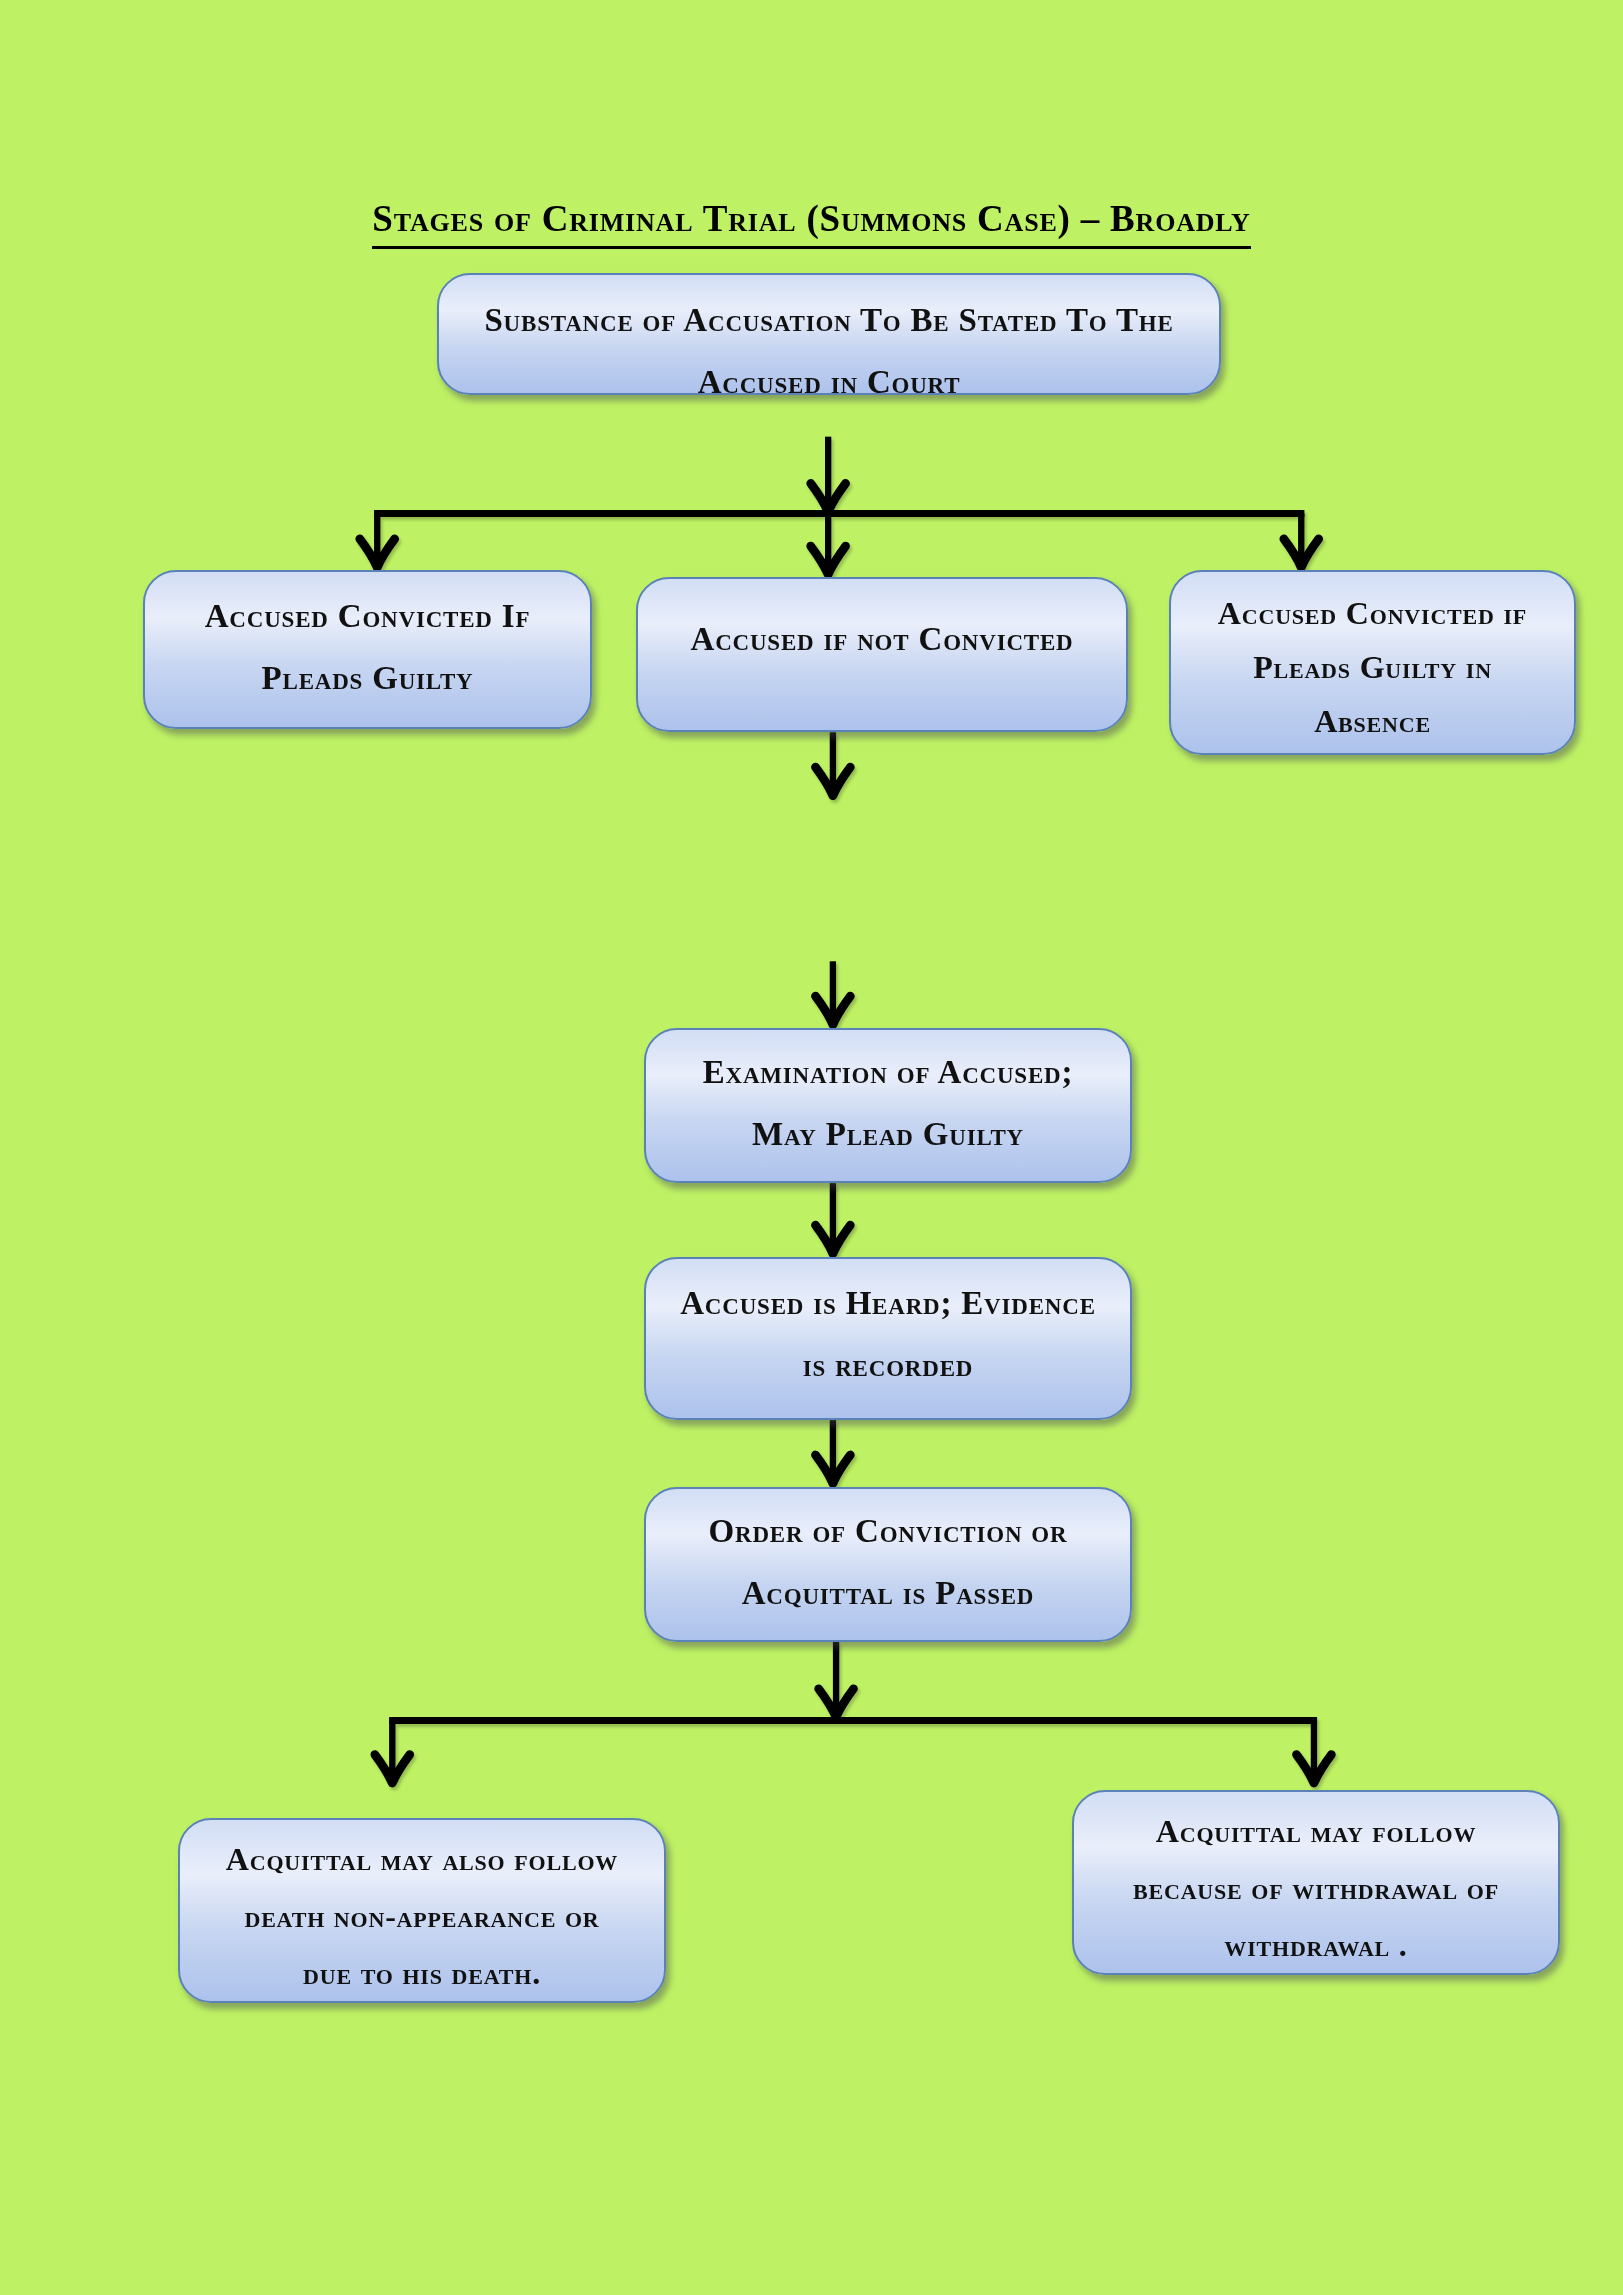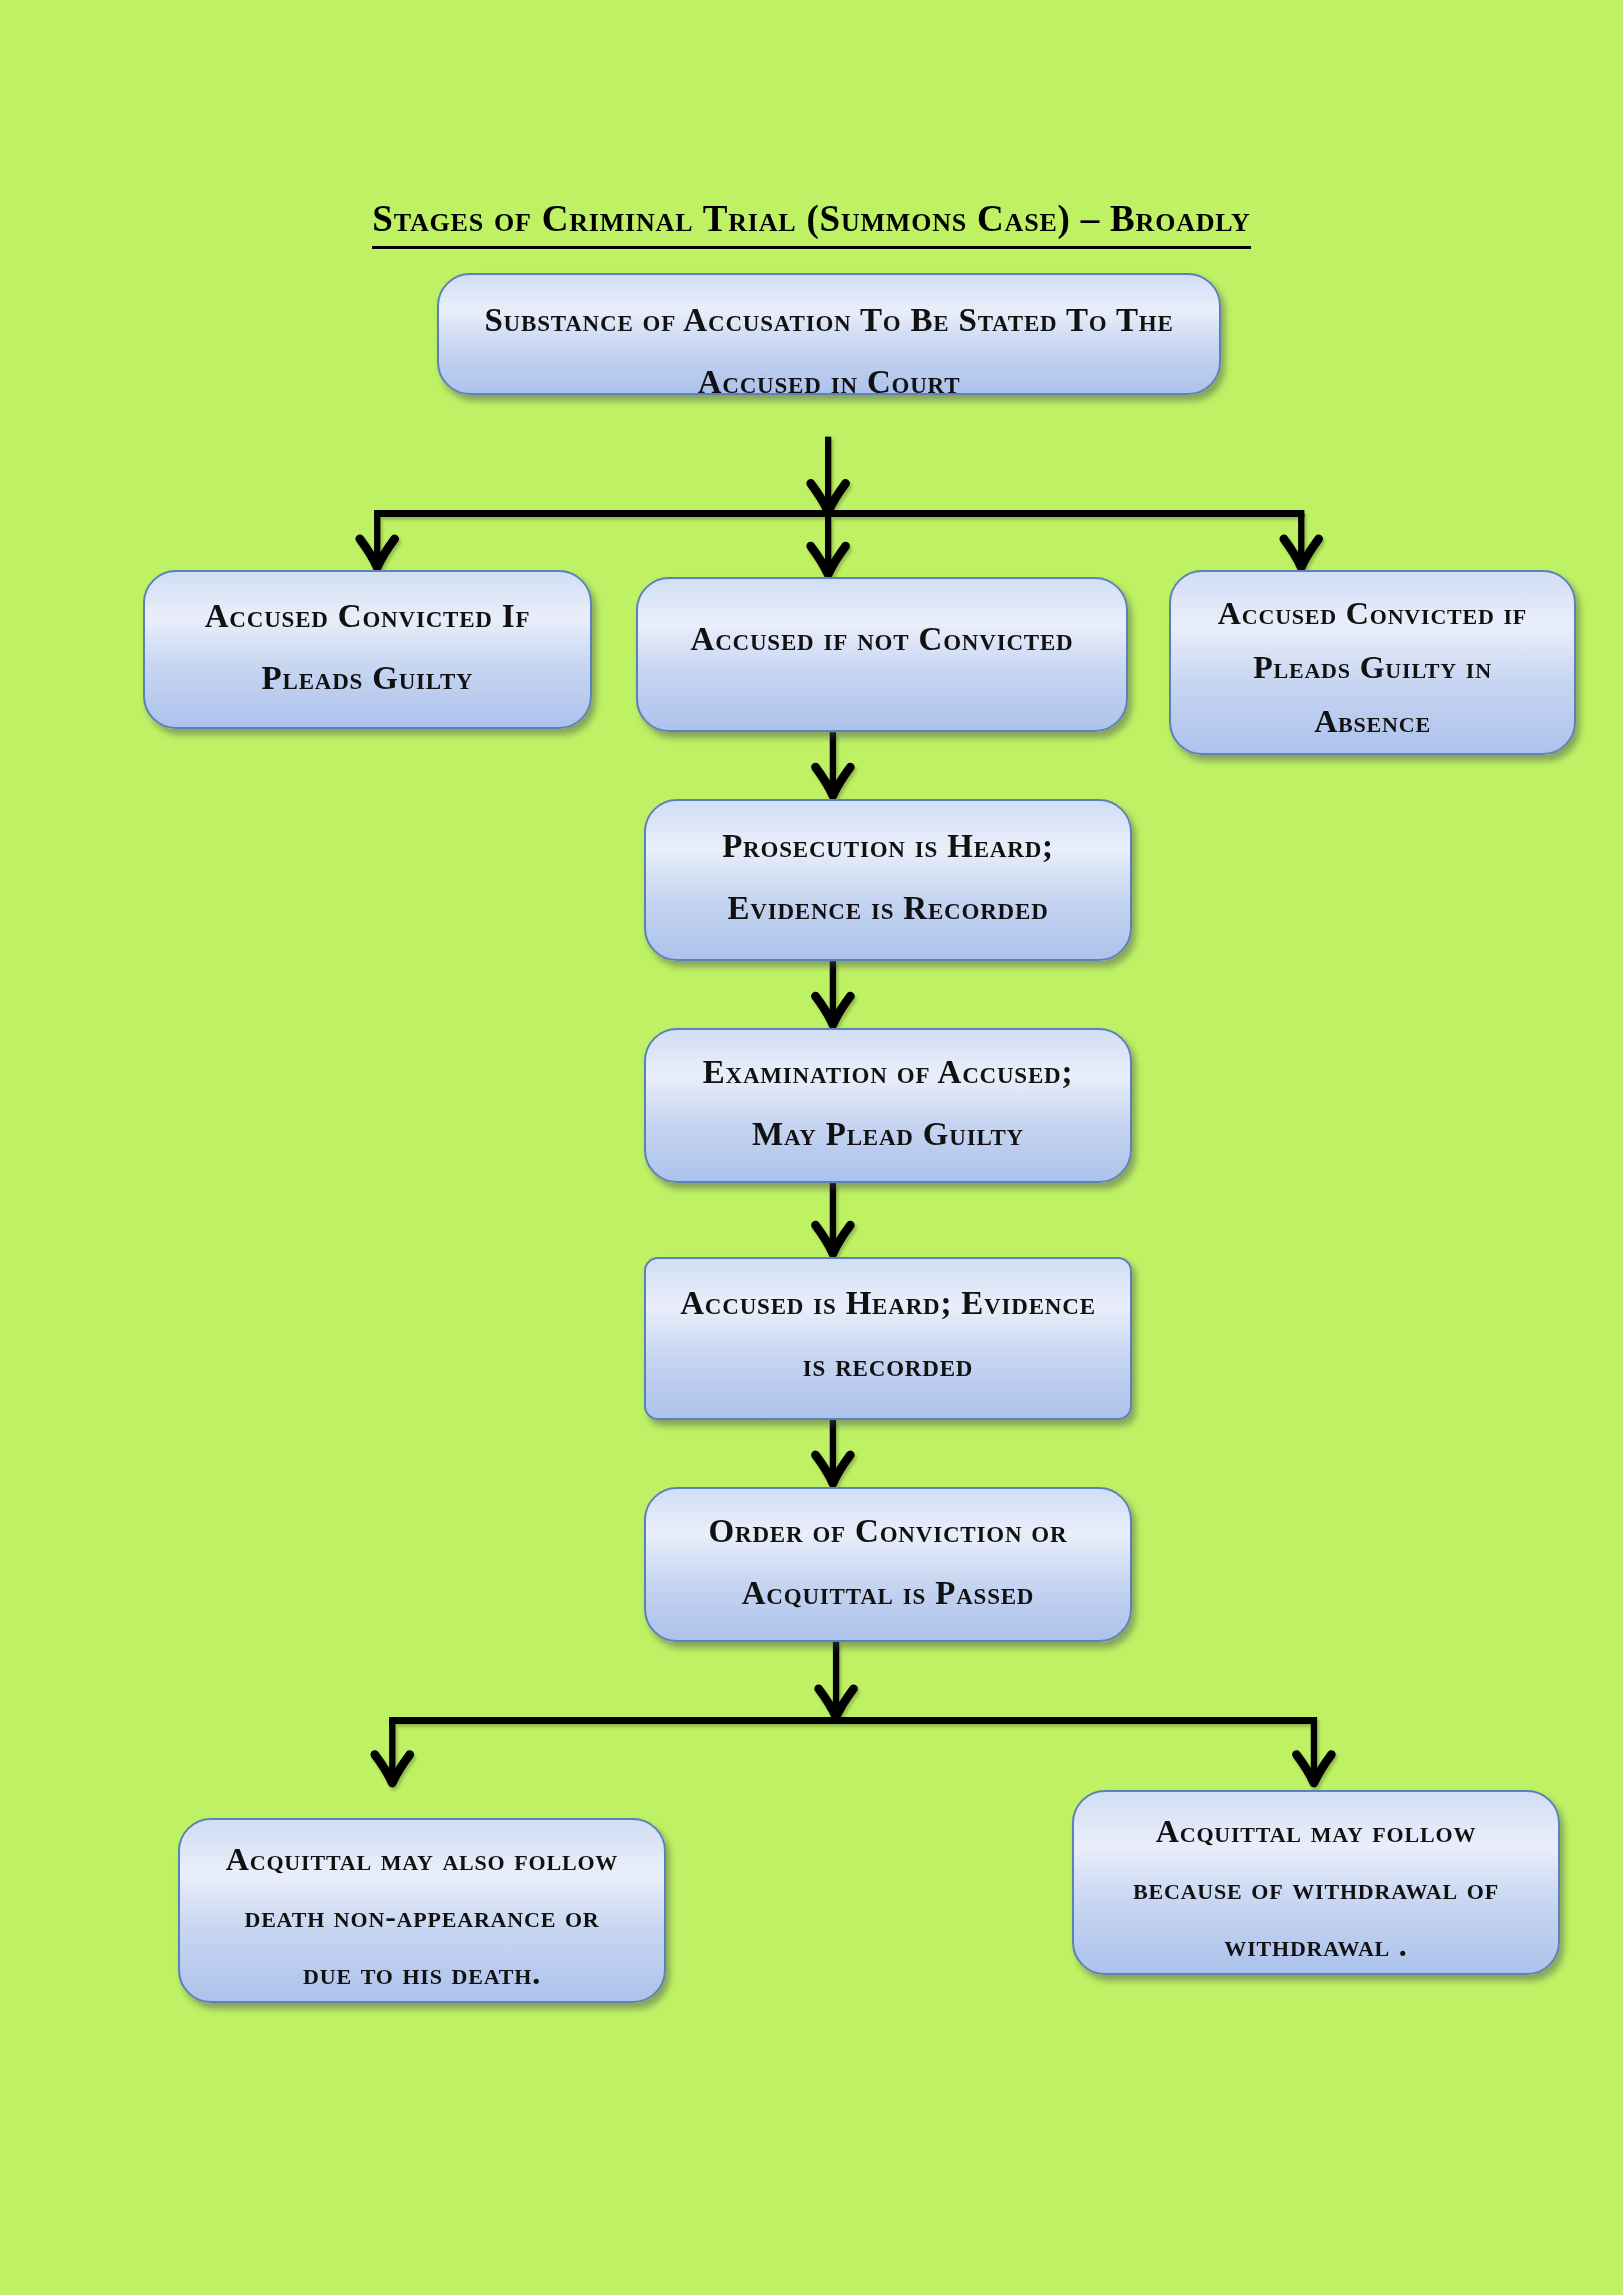--- a/index.html
+++ b/index.html
@@ -49,21 +49,21 @@
     color: var(--node-text, #111111);
   }
   .node .line { display: block; white-space: nowrap; }
 
   .n1  { left: 437px;  top: 273px;  width: 784px; height: 122px; font-size: 33px; line-height: 62px; padding-top: 14.3px; }
   .n2  { left: 143px;  top: 570px;  width: 449px; height: 159px; font-size: 33px; line-height: 62px; padding-top: 12.7px; }
   .n3  { left: 636px;  top: 577px;  width: 492px; height: 155px; font-size: 33px; line-height: 62px; padding-top: 28.5px; }
   .n4  { left: 1169px; top: 570px;  width: 407px; height: 185px; font-size: 32px; line-height: 54px; padding-top: 14.3px; }
   .n5  { left: 644px;  top: 799px; width: 488px; height: 162px; font-size: 33px; line-height: 62px; padding-top: 14.3px; }
   .n6  { left: 644px;  top: 1028px; width: 488px; height: 155px; font-size: 33px; line-height: 62px; padding-top: 11px; }
-  .n7  { left: 644px;  top: 1257px; width: 488px; height: 163px; font-size: 33px; line-height: 62px; padding-top: 12.7px; border-radius: 14px; }
+  .n7  { left: 644px;  top: 1257px; width: 488px; height: 163px; font-size: 33px; line-height: 62px; padding-top: 12.7px; }
   .n8  { left: 644px;  top: 1487px; width: 488px; height: 155px; font-size: 33px; line-height: 62px; padding-top: 11px; }
   .n9  { left: 178px;  top: 1790px; width: 488px; height: 185px; font-size: 32px; line-height: 57px; padding-top: 11px; margin-top: 28px; }
   .n10 { left: 1072px; top: 1790px; width: 488px; height: 185px; font-size: 32px; line-height: 57px; padding-top: 11px; }
 
   .connectors {
     position: absolute;
     left: 0; top: 0;
     width: 1623px;
     height: 2295px;
     filter: drop-shadow(2.4px 3.2px 1.6px rgba(0,0,0,0.22));
@@ -144,24 +144,20 @@
   <div class="node n3">
     <span class="line">Accused if not Convicted</span>
   </div>
 
   <div class="node n4">
     <span class="line">Accused Convicted if</span>
     <span class="line">Pleads Guilty in</span>
     <span class="line">Absence</span>
   </div>
 
-  <div class="node n5">
-    <span class="line">Prosecution is Heard;</span>
-    <span class="line">Evidence is Recorded</span>
-  </div>
 
   <div class="node n6">
     <span class="line">Examination of Accused;</span>
     <span class="line">May Plead Guilty</span>
   </div>
 
   <div class="node n7">
     <span class="line">Accused is Heard; Evidence</span>
     <span class="line">is recorded</span>
   </div>

